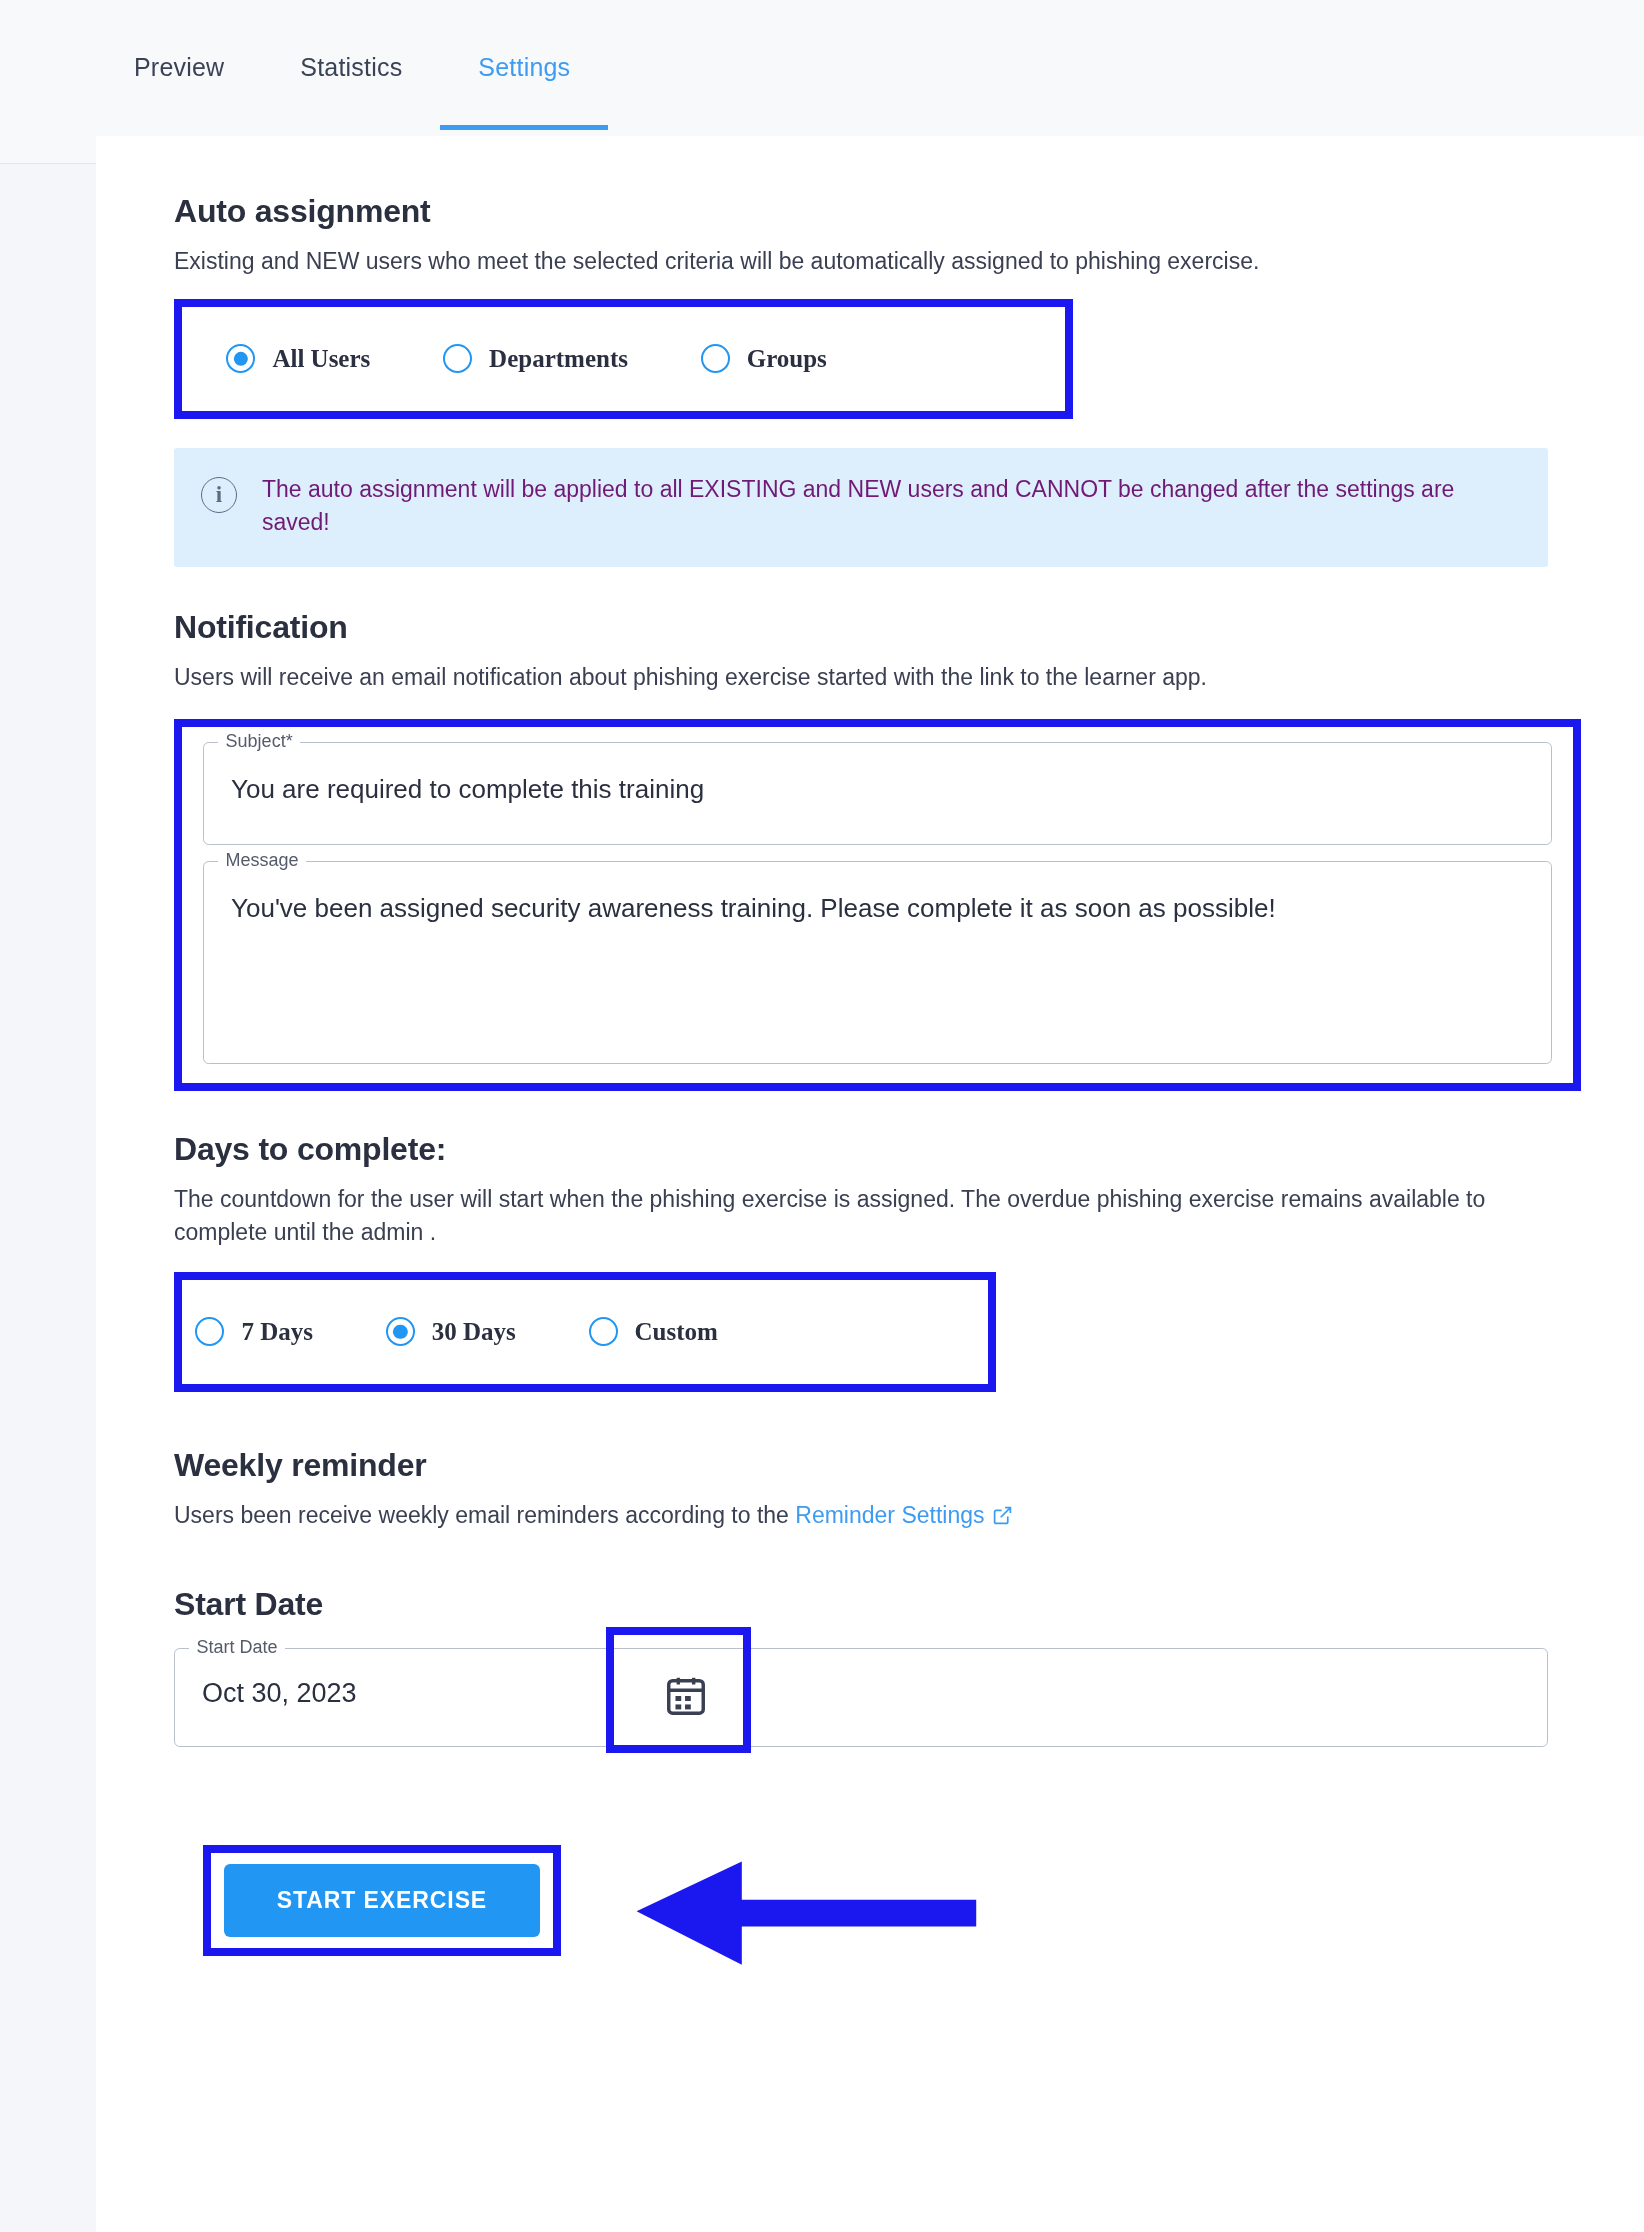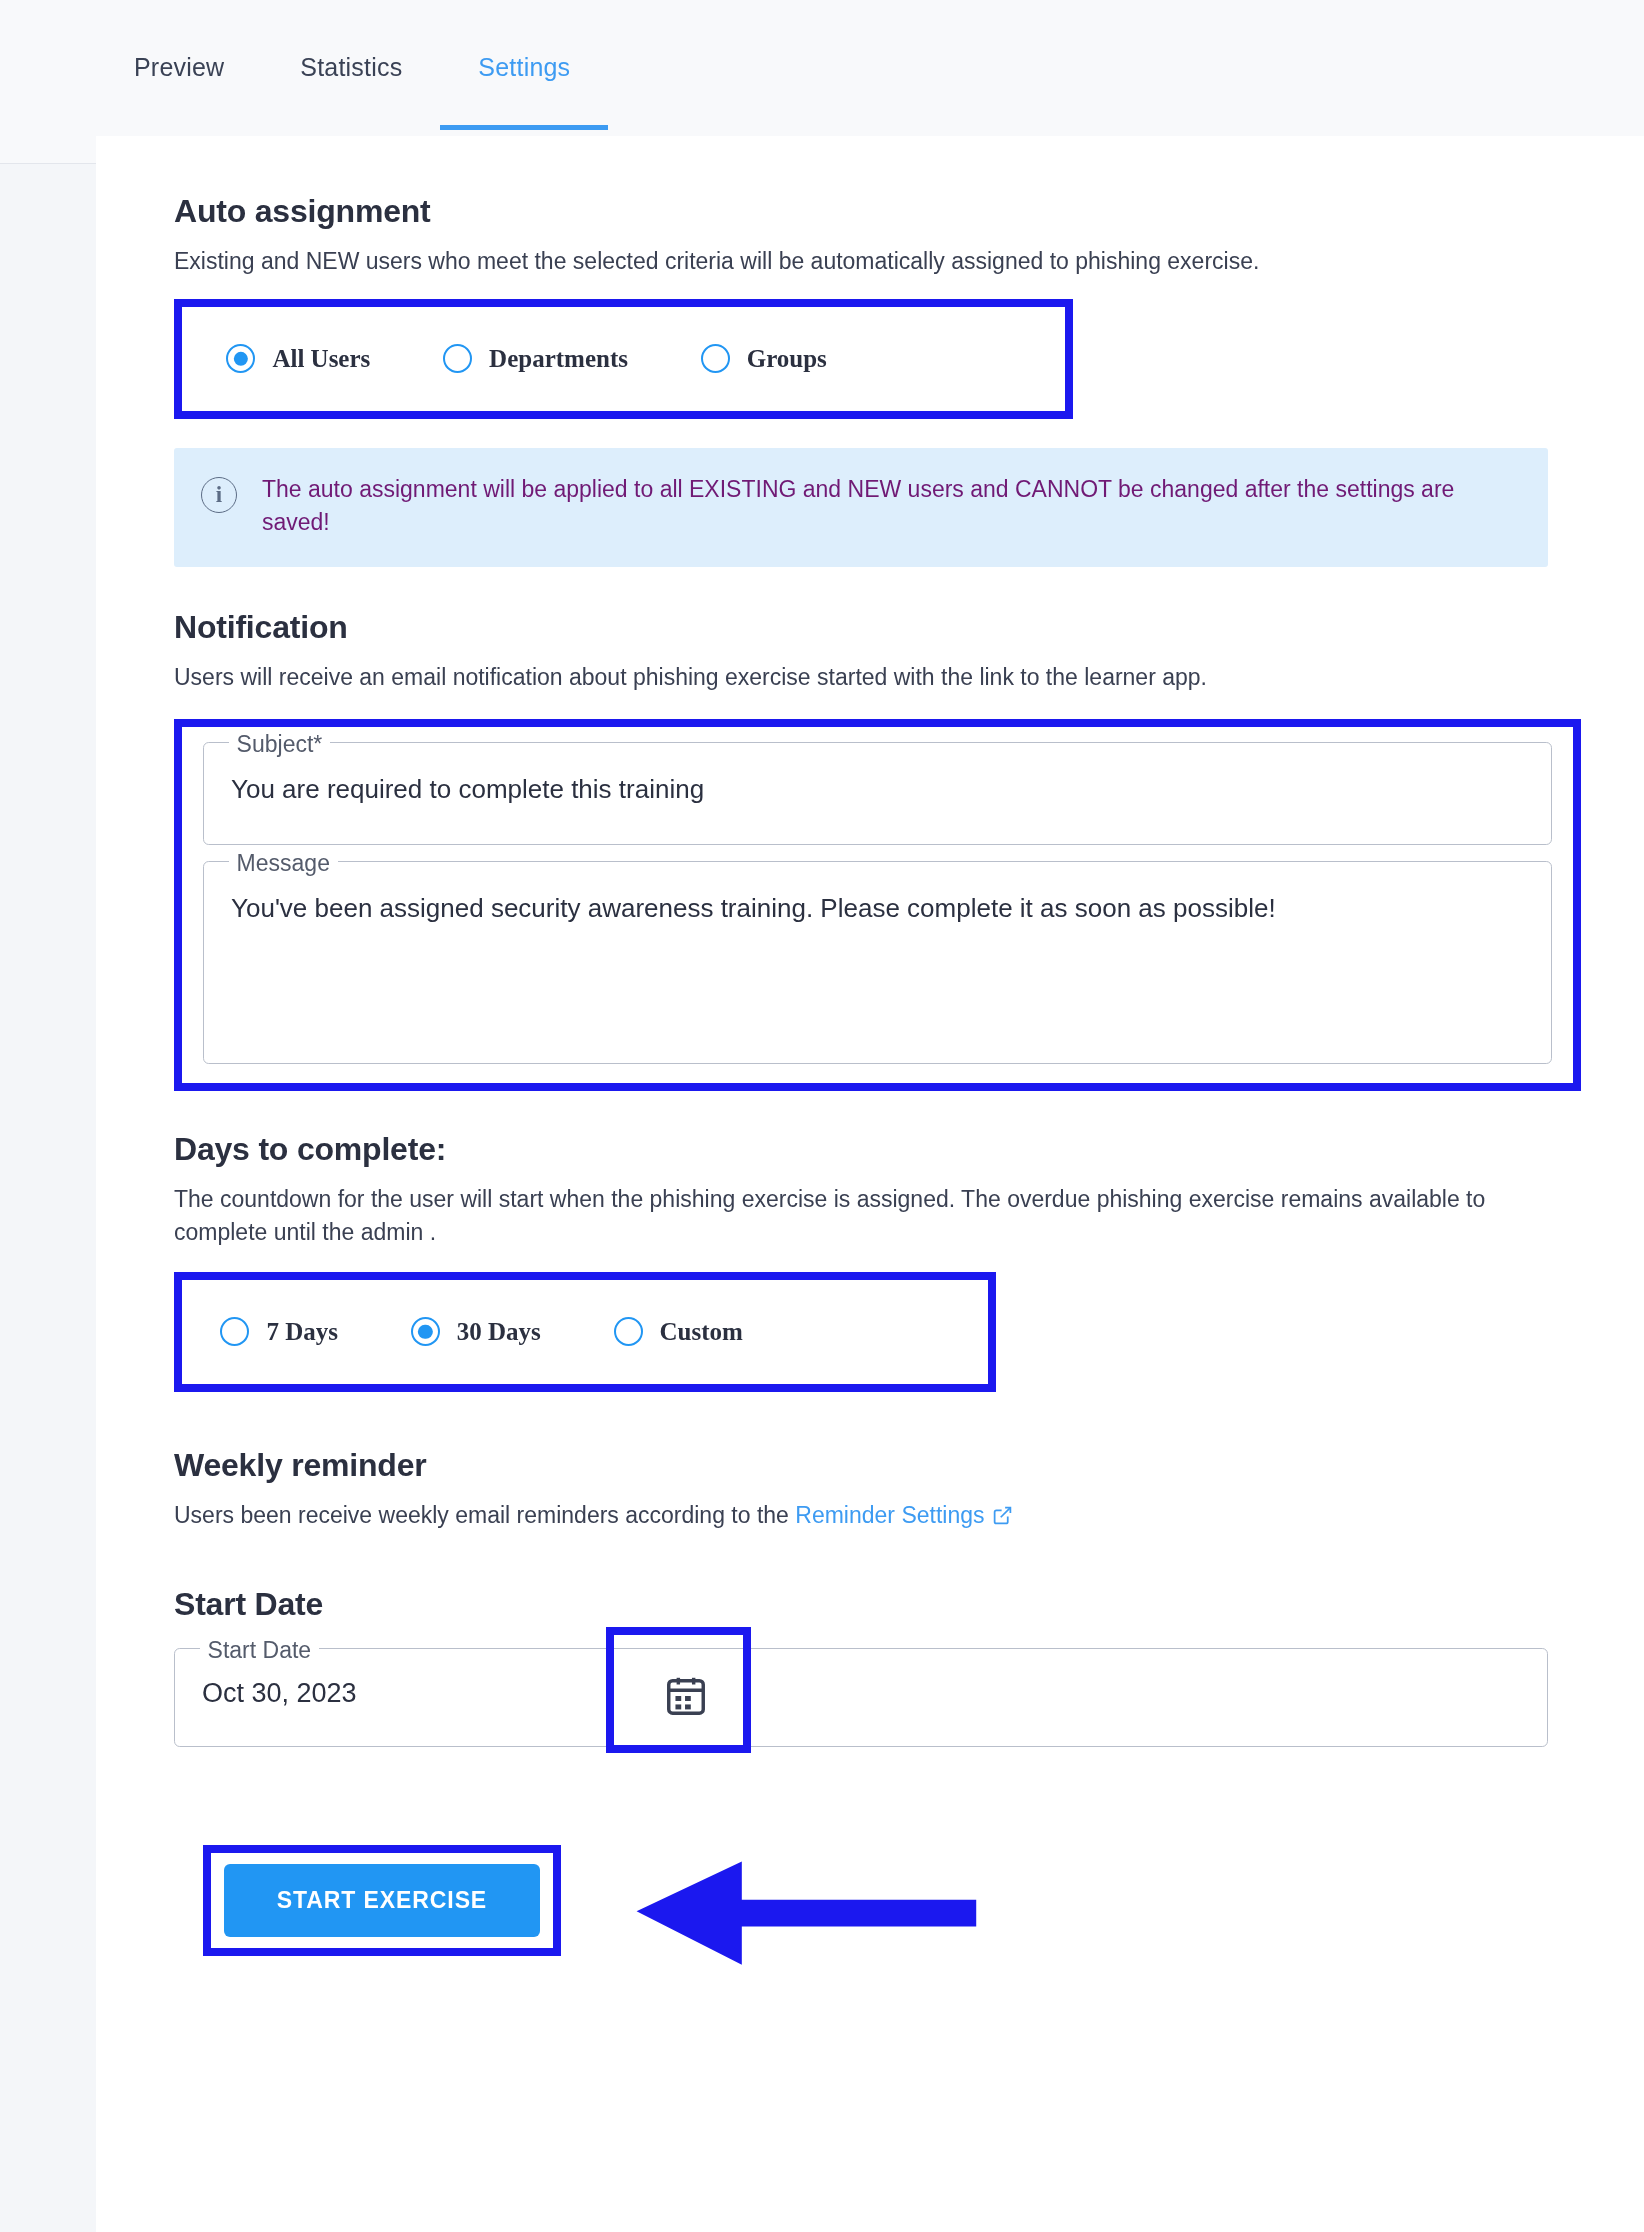--- a/index.html
+++ b/index.html
@@ -176,44 +176,43 @@
   .field {
     position: relative;
     border: 1.9px solid #b9bfcb;
     border-radius: 5.7px;
     box-sizing: border-box;
     background: #fff;
   }
   .field-legend {
     position: absolute;
     top: -12.4px;
-    left: 25px;
+    left: 14px;
     background: #fff;
     padding: 0 7.6px;
-    font-size: 23px;
+    font-size: 18px;
     color: #545b6b;
   }
   .field-legend .req { color: #545b6b; }
   .field-value {
     font-size: 26px;
     color: #2b3040;
     padding: 29px 27px;
     line-height: 1.35;
   }
   .subject-field { height: 103px; }
   .message-field { height: 203px; margin-top: 16px; }
 
   
   .days-hl {
     margin-top: 23px;
     width: 822px;
     height: 120px;
     display: flex;
     align-items: center;
-    padding-left: 25px;
     box-sizing: border-box;
   }
 
   
   .link {
     color: #3d9bf2;
     text-decoration: none;
     font-weight: 500;
   }
   .ext-icon {

